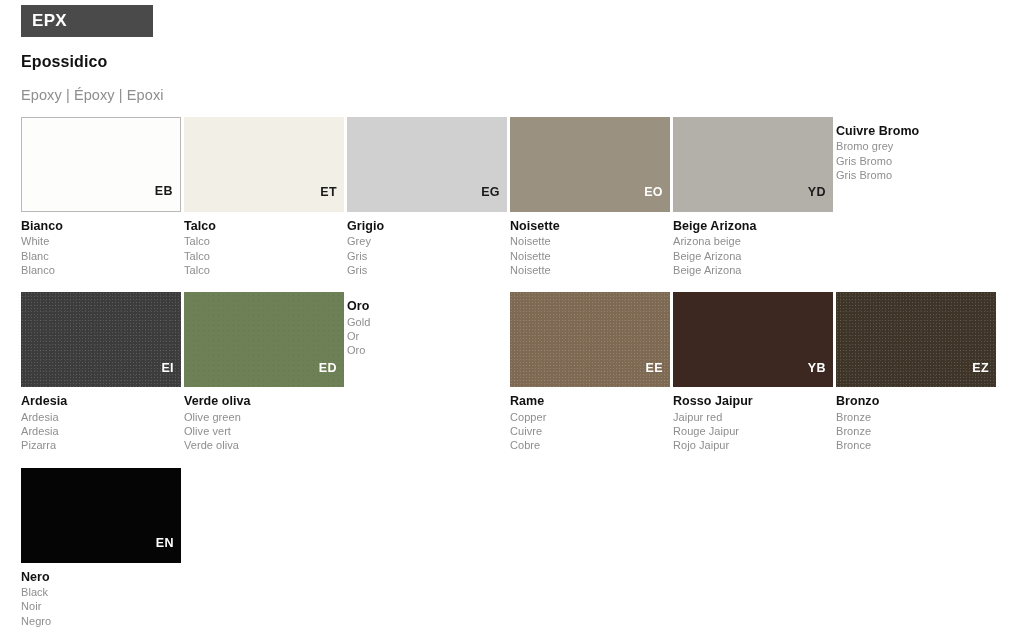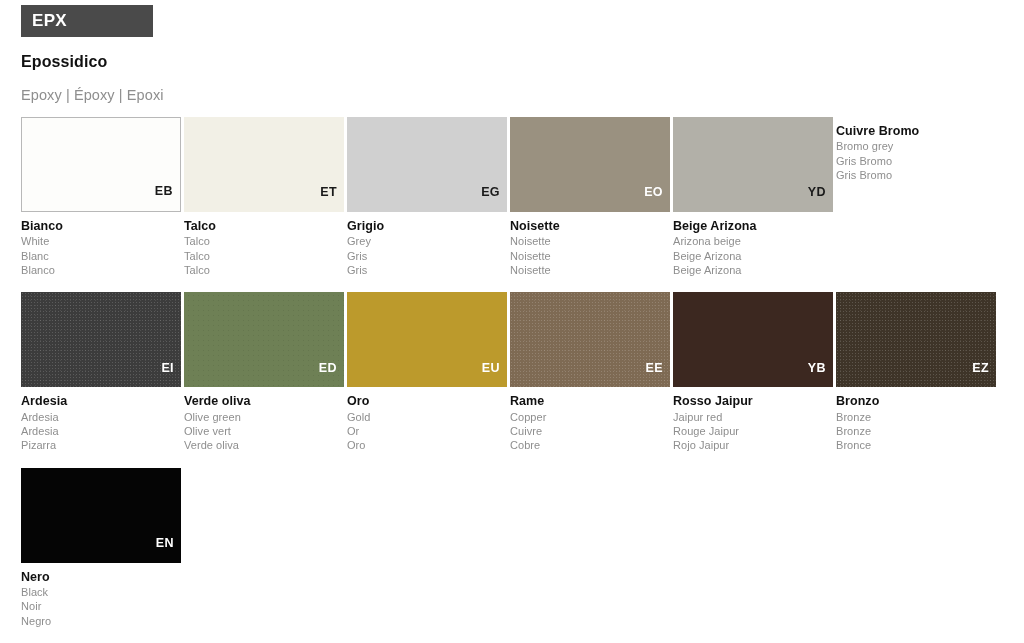--- a/index.html
+++ b/index.html
@@ -216,24 +216,20 @@
           <span class="swatch-code code-light">ED</span>
         </div>
         <div class="names">
           <div class="name-it">Verde oliva</div>
           <div class="name-alt">Olive green</div>
           <div class="name-alt">Olive vert</div>
           <div class="name-alt">Verde oliva</div>
         </div>
       </div>
       <div class="cell">
-        <div class="swatch">
-          <div class="swatch-texture" style="background: rgb(188, 154, 44);"></div>
-          <span class="swatch-code code-light">EU</span>
-        </div>
         <div class="names">
           <div class="name-it">Oro</div>
           <div class="name-alt">Gold</div>
           <div class="name-alt">Or</div>
           <div class="name-alt">Oro</div>
         </div>
       </div>
       <div class="cell">
         <div class="swatch">
           <div class="swatch-texture" style="background: radial-gradient(rgba(255, 255, 255, 0.16) 0.6px, transparent 0.7px) 0px 0px / 3px 3px, radial-gradient(rgba(0, 0, 0, 0.16) 0.6px, transparent 0.7px) 1px 2px / 4px 4px, radial-gradient(rgba(255, 255, 255, 0.09) 0.5px, transparent 0.6px) 2px 1px / 5px 5px rgb(126, 106, 83);"></div>

